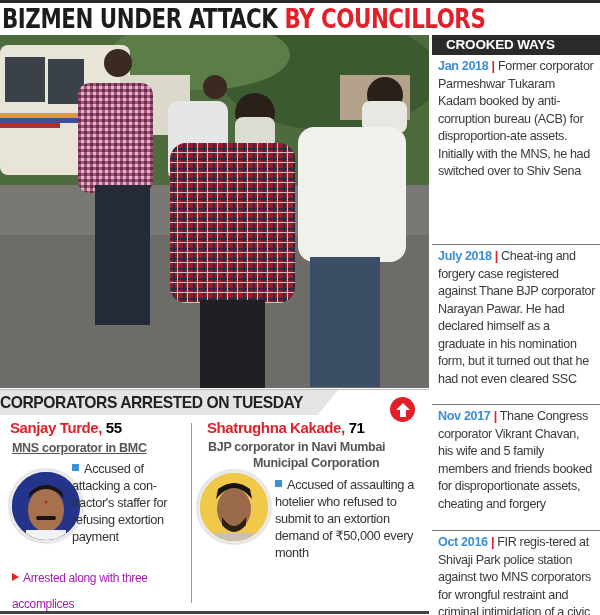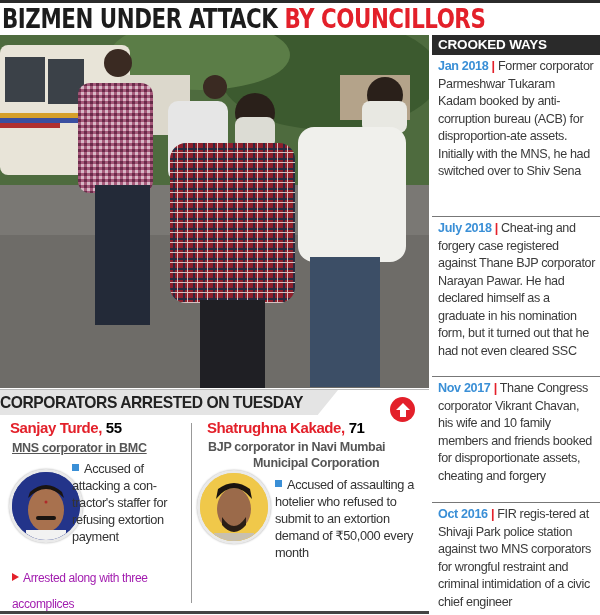--- a/index.html
+++ b/index.html
@@ -20,21 +20,21 @@
   .photo {
     position: absolute; left: 0; top: 35px; width: 429px; height: 353px;
     overflow: hidden; background: #6f6d68;
   }
   .photo svg { display: block; }
 
   
   .sidebar { position: absolute; left: 432px; top: 35px; width: 168px; height: 580px; }
   .side-head {
     background: #2a2a2a; color: #fff; font-weight: bold; font-size: 13.5px;
-    height: 20px; line-height: 20px; padding-left: 6px; letter-spacing: -0.2px;
+    height: 20px; line-height: 20px; padding-left: 14px; letter-spacing: -0.2px;
     font-family: "Liberation Sans", sans-serif;
   }
   .entry {
     padding: 3px 4px 4px 6px; border-bottom: 1.5px solid #777;
     font-size: 12.6px; line-height: 17.5px; color: #3a3a3a; letter-spacing: -0.35px;
     font-family: "Liberation Sans", sans-serif;
   }
   .entry .date { color: #3a8fd6; font-weight: bold; }
   .entry .bar { color: #e3202a; font-weight: bold; }
   .entry:last-child { border-bottom: 2px solid #555; }
@@ -131,34 +131,34 @@
 
     <circle cx="385" cy="60" r="18" fill="#2a201a"></circle>
     <rect x="362" y="66" width="45" height="32" rx="8" fill="#e8e8e2"></rect>
     <rect x="298" y="92" width="108" height="135" rx="16" fill="#f0f0ec"></rect>
     <rect x="310" y="222" width="70" height="130" fill="#3c4e66"></rect>
   </svg>
 </div>
 
 <div class="sidebar">
   <div class="side-head">CROOKED WAYS</div>
-  <div class="entry" style="height:162px;">
+  <div class="entry" style="height:190px;">
     <span class="date">Jan 2018</span>
     <span class="bar">|</span>
     <span>Former corporator Parmeshwar Tukaram Kadam booked by anti-corruption bureau (ACB) for disproportion-ate assets. Initially with the MNS, he had switched over to Shiv Sena</span>
   </div>
   <div class="entry" style="height:160px;">
     <span class="date">July 2018</span>
     <span class="bar">|</span>
     <span>Cheat-ing and forgery case registered against Thane BJP corporator Narayan Pawar. He had declared himself as a graduate in his nomination form, but it turned out that he had not even cleared SSC</span>
   </div>
   <div class="entry" style="height:126px;">
     <span class="date">Nov 2017</span>
     <span class="bar">|</span>
-    <span>Thane Congress corporator Vikrant Chavan, his wife and 10 family members and friends booked for disproportionate assets, cheating and forgery</span>
+    <span>Thane Congress corporator Vikrant Chavan, his wife and 5 family members and friends booked for disproportionate assets, cheating and forgery</span>
   </div>
   <div class="entry" style="height:128px;">
     <span class="date">Oct 2016</span>
     <span class="bar">|</span>
     <span>FIR regis-tered at Shivaji Park police station against two MNS corporators for wrongful restraint and criminal intimidation of a civic chief engineer</span>
   </div>
 </div>
 
 <div class="panel">
   <div class="panel-head">

